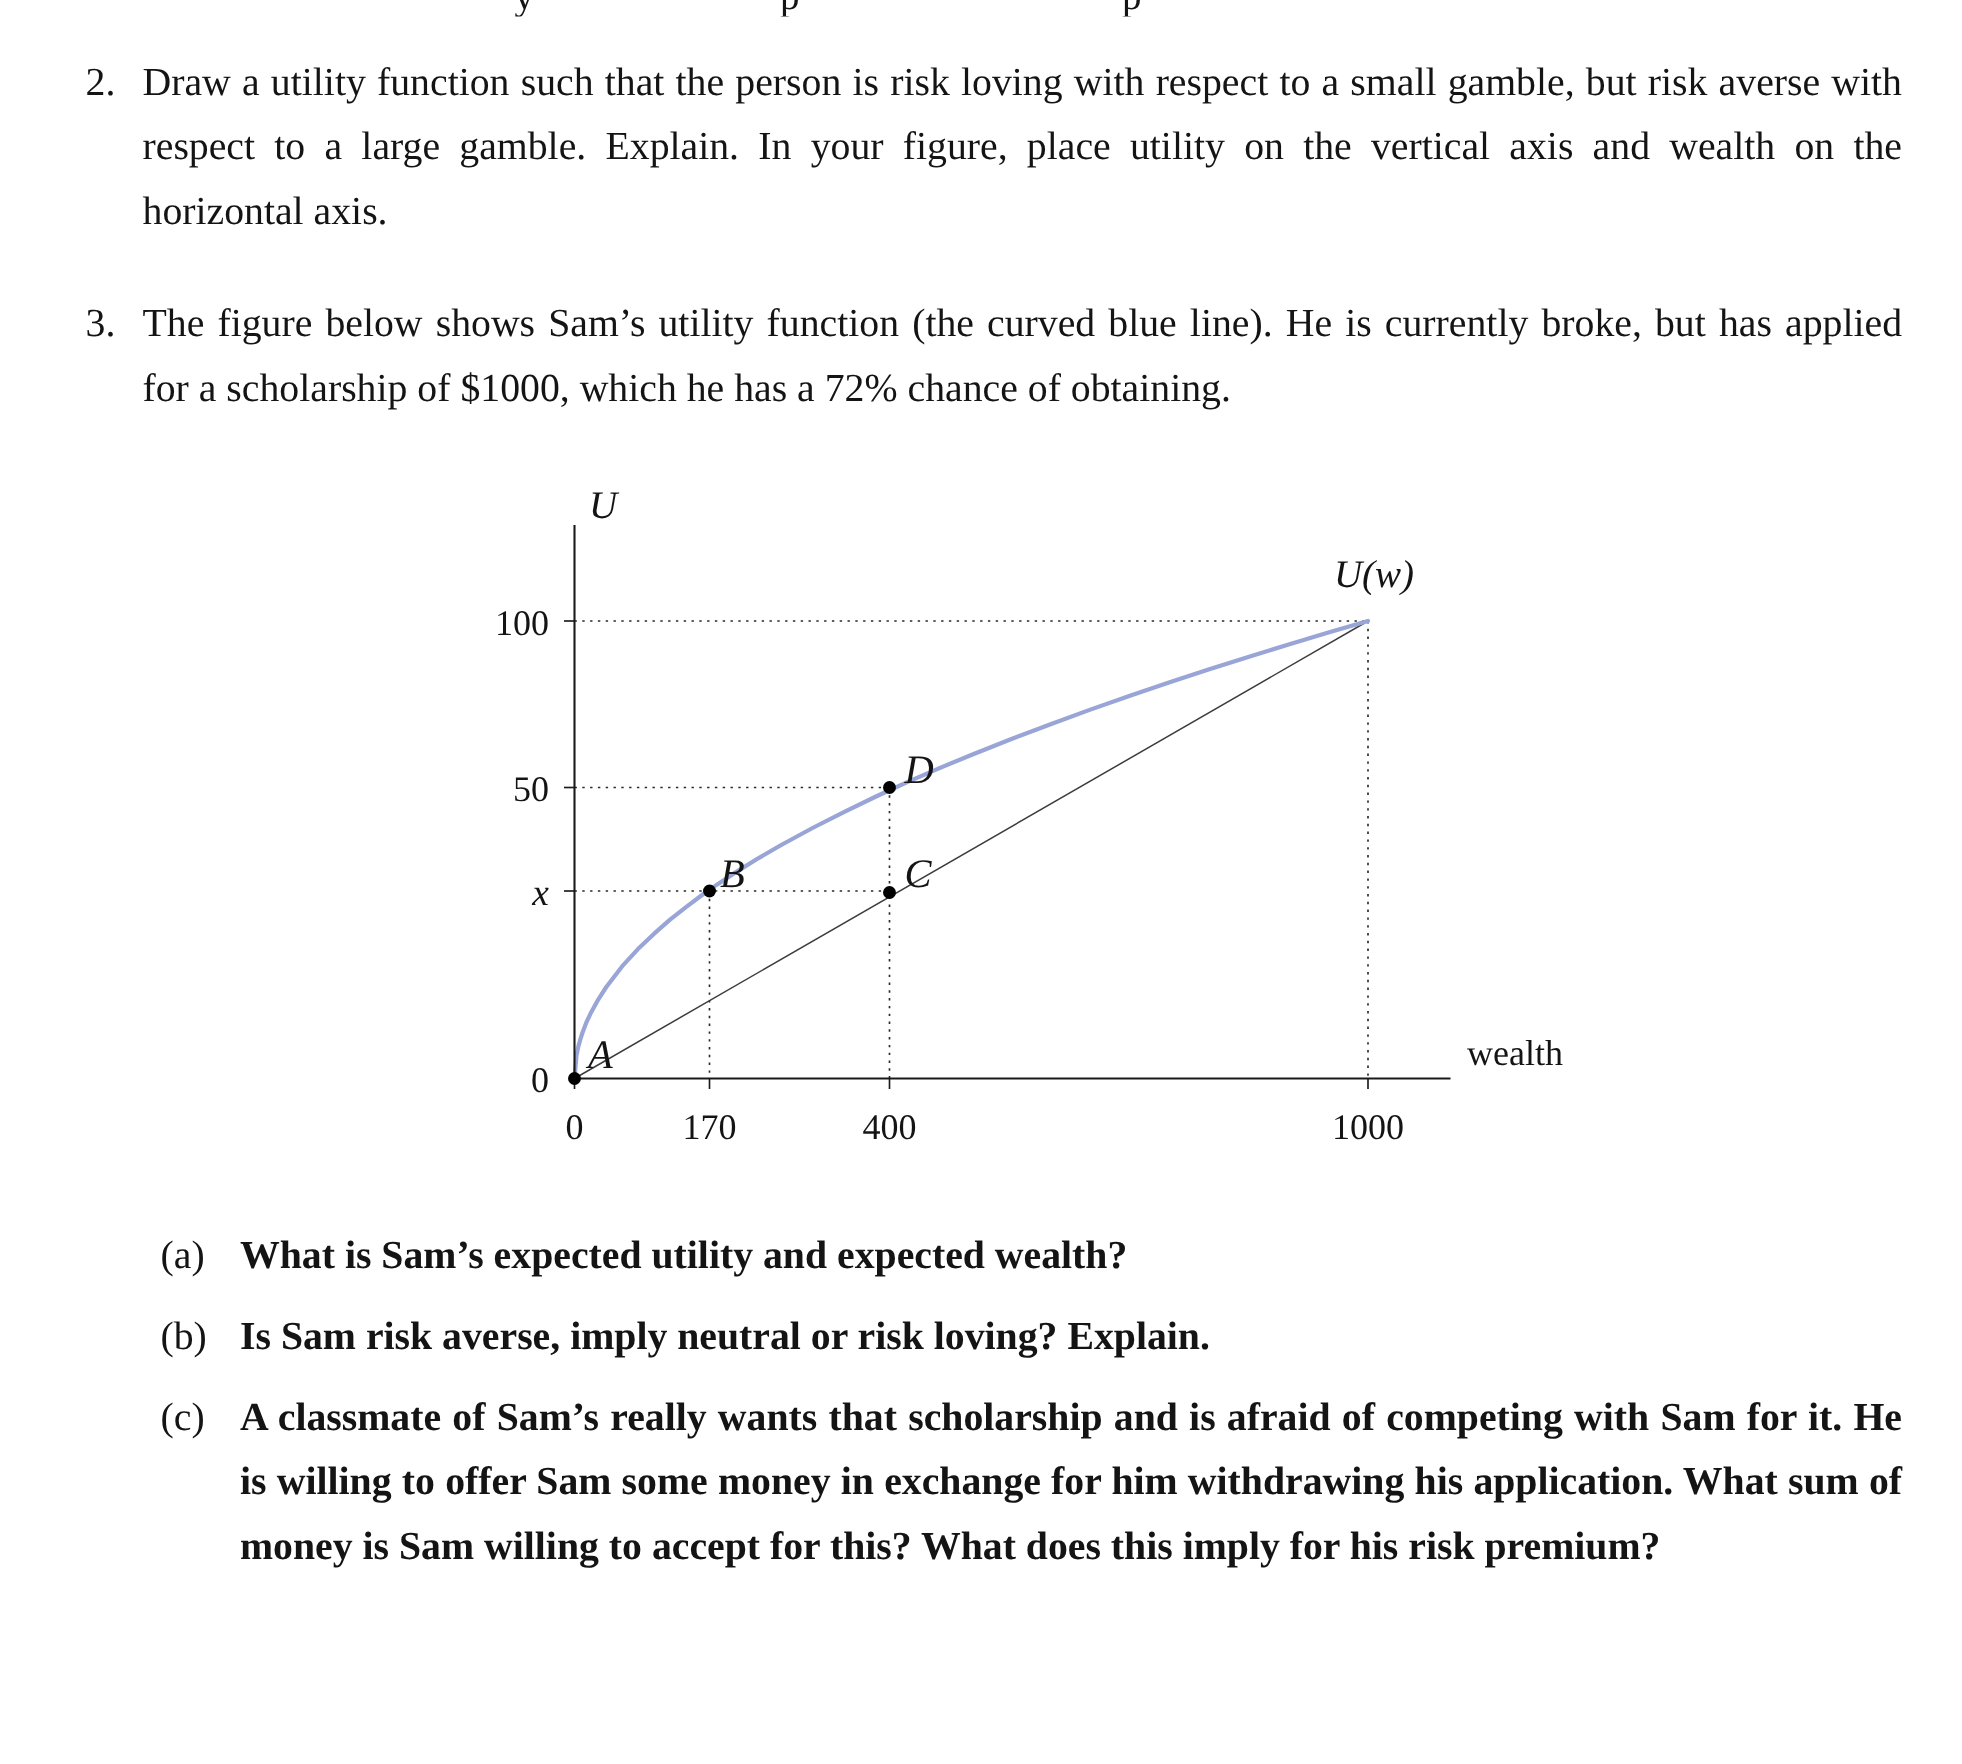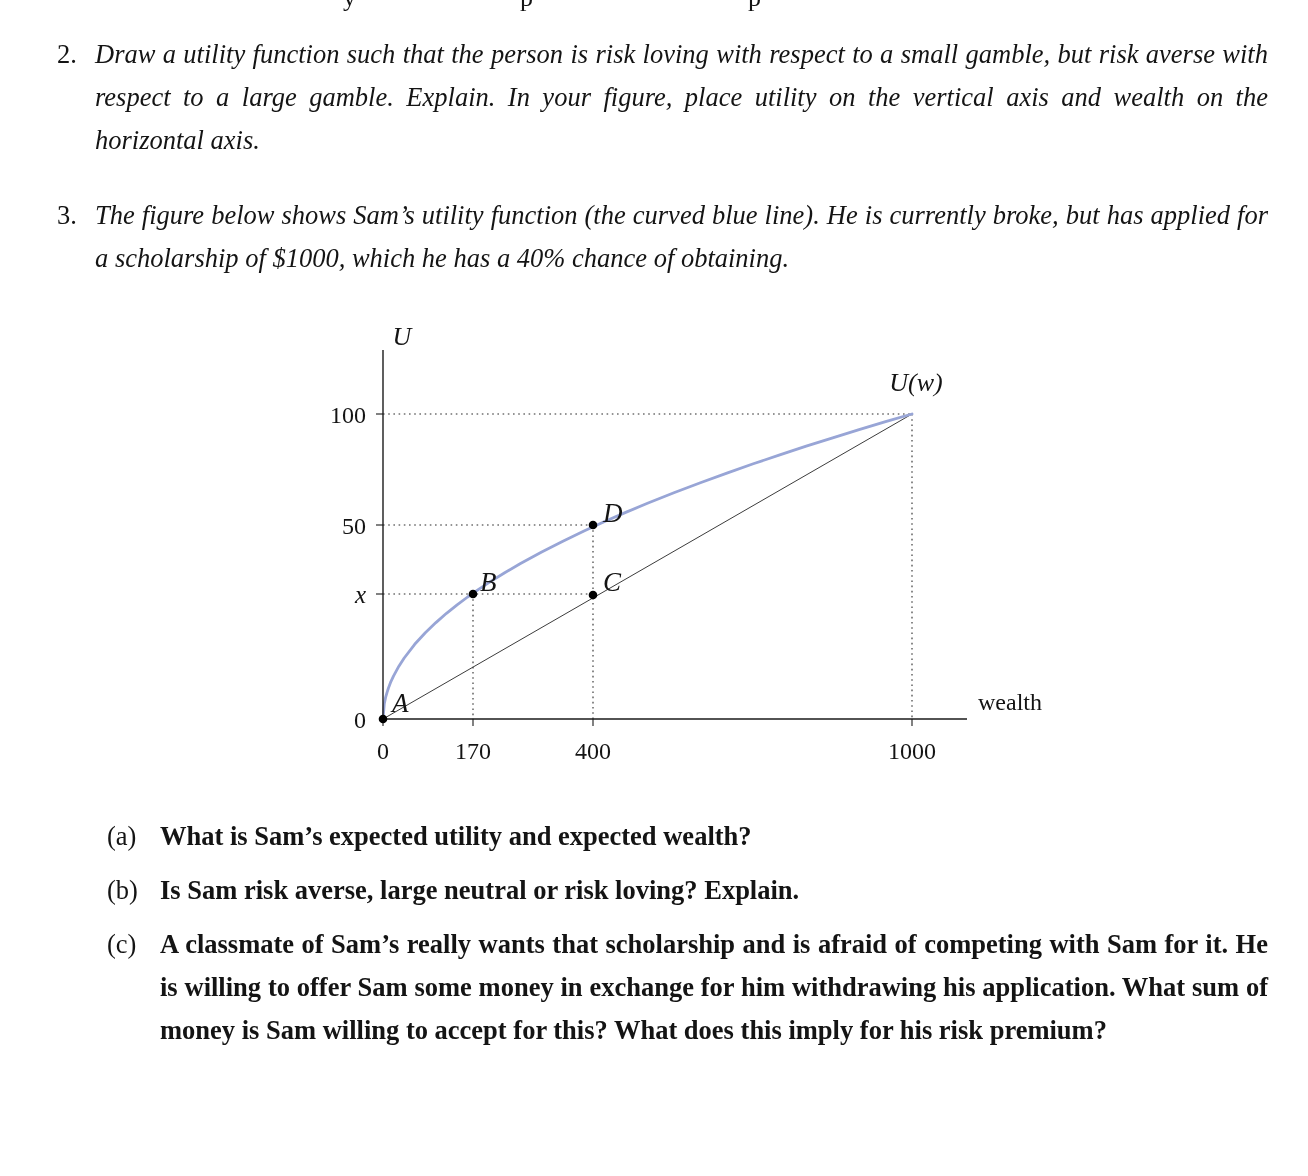--- a/index.html
+++ b/index.html
@@ -14,21 +14,21 @@
   .page { position:relative; width:1308px; height:1176px; background:#fff; padding-top:33px; }
 
   
   .clipped-line { position:absolute; top:0; left:0; width:100%; height:11px; overflow:hidden; }
   .frag { position:absolute; top:-17px; font-size:26px; color:#141414; }
 
   .content { padding-left:57px; padding-right:40px; }
 
   .item { display:flex; font-size:26.5px; line-height:43px; margin-bottom:32px; }
   .item-num { flex:none; width:38px; }
-  .item-text { flex:1; text-align:justify; text-justify:inter-word;font-style:italic; }
+  .item-text { flex:1; text-align:justify; text-justify:inter-word; }
 
   .figure-wrap { position:relative; width:720px; height:470px; margin-left:273px; margin-top:20px; }
   svg { font-family:inherit; display:block; }
   .tick  { font-size:24px; fill:#141414; }
   .var   { font-size:25px; font-style:italic; fill:#141414; }
   .ptlab { font-size:27px; font-style:italic; fill:#141414; }
   .axlab { font-size:26px; font-style:italic; fill:#141414; }
   .wlab  { font-size:24px; fill:#141414; }
 
   .subs { margin-top:33px; }
@@ -49,21 +49,21 @@
 
   <div class="content">
 
     <div class="item">
       <span class="item-num">2.</span>
       <div class="item-text">Draw a utility function such that the person is risk loving with respect to a small gamble, but risk averse with respect to a large gamble. Explain. In your figure, place utility on the vertical axis and wealth on the horizontal axis.</div>
     </div>
 
     <div class="item">
       <span class="item-num">3.</span>
-      <div class="item-text">The figure below shows Sam’s utility function (the curved blue line). He is currently broke, but has applied for a scholarship of $1000, which he has a 40% chance of obtaining.</div>
+      <div class="item-text">The figure below shows Sam’s utility function (the curved blue line). He is currently broke, but has applied for a scholarship of $1000, which he has a 72% chance of obtaining.</div>
     </div>
 
     <div class="figure-wrap">
       <svg width="720" height="470" viewBox="0 0 720 470">
 
         <g stroke="#2a2a2a" stroke-width="1.1" stroke-dasharray="1.6,3.6" fill="none">
           <path d="M53 102 H582"></path>
           <path d="M53 213 H263"></path>
           <path d="M53 282 H263"></path>
           <path d="M143 282 V407"></path>
@@ -118,21 +118,21 @@
       </svg>
     </div>
 
     <div class="subs">
       <div class="subq">
         <span class="subq-label">(a)</span>
         <div class="subq-text">What is Sam’s expected utility and expected wealth?</div>
       </div>
       <div class="subq">
         <span class="subq-label">(b)</span>
-        <div class="subq-text">Is Sam risk averse, large neutral or risk loving? Explain.</div>
+        <div class="subq-text">Is Sam risk averse, imply neutral or risk loving? Explain.</div>
       </div>
       <div class="subq">
         <span class="subq-label">(c)</span>
         <div class="subq-text">A classmate of Sam’s really wants that scholarship and is afraid of competing with Sam for it. He is willing to offer Sam some money in exchange for him withdrawing his application. What sum of money is Sam willing to accept for this? What does this imply for his risk premium?</div>
       </div>
     </div>
 
   </div>
 </div>
 

